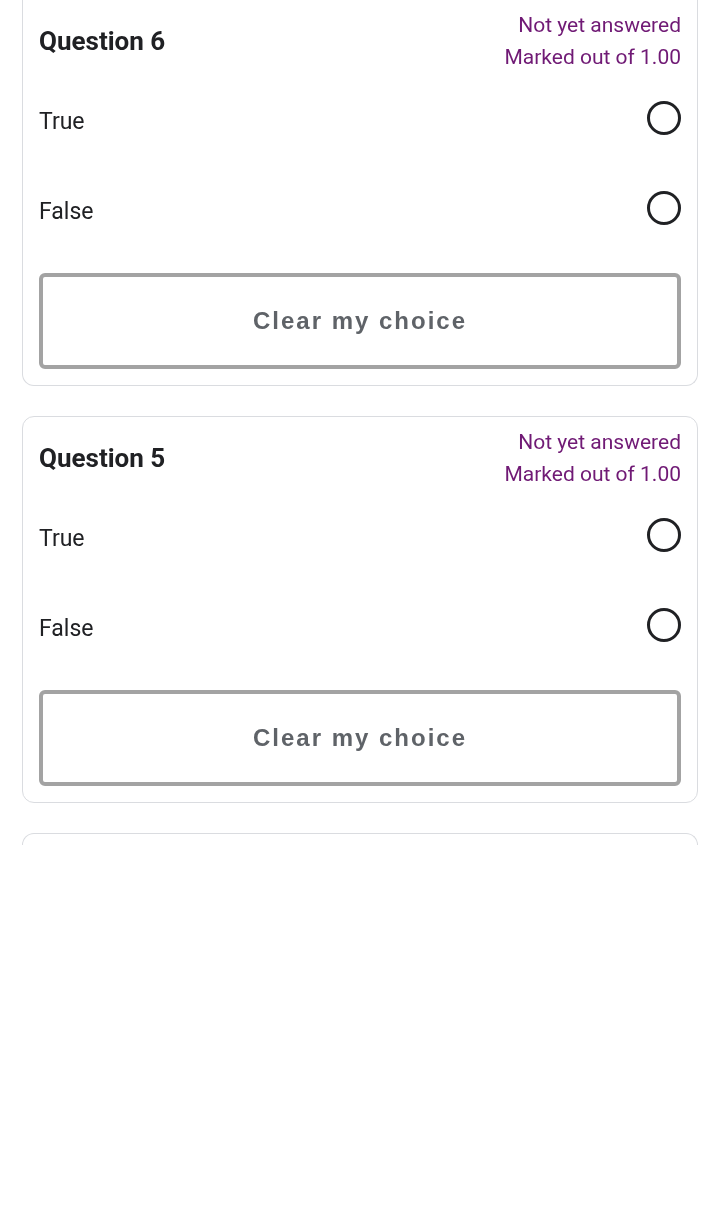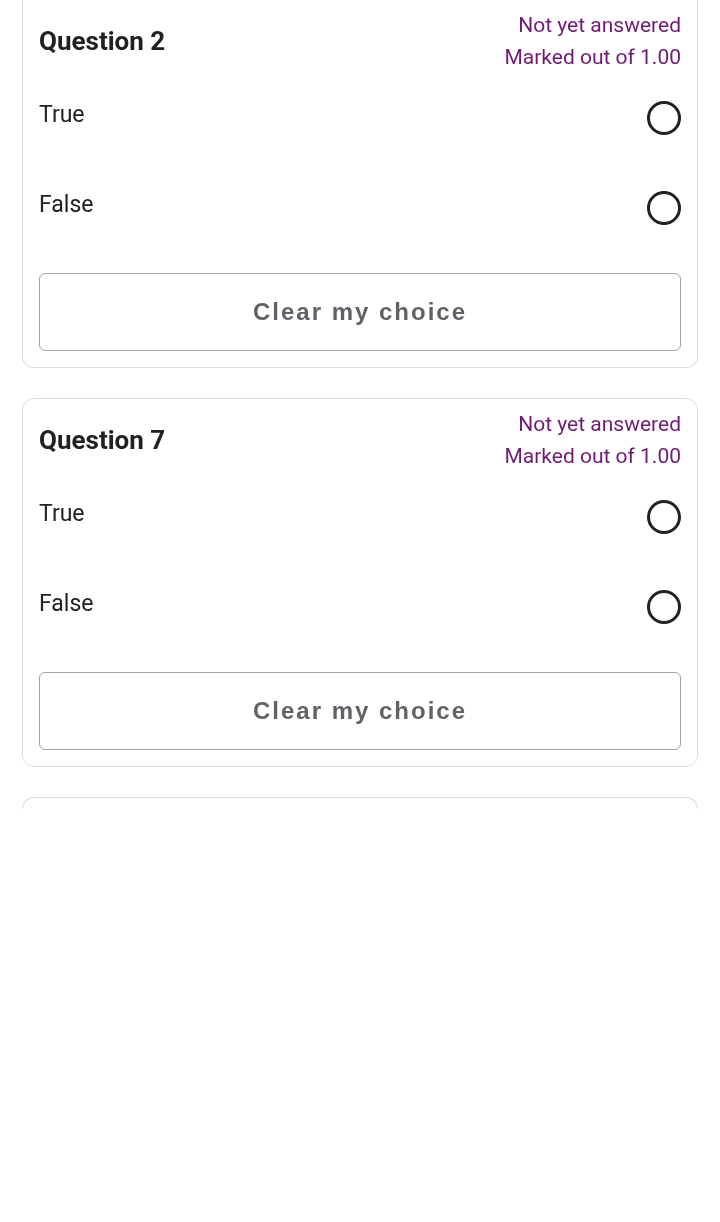--- a/index.html
+++ b/index.html
@@ -41,41 +41,41 @@
     .question-text {
       font-size: 23px;
       color: #202124;
       line-height: 1.6;
       margin-top: 32px;
       margin-bottom: 36px;
     }
     .option-row {
       display: flex;
       justify-content: space-between;
-      align-items: flex-start;
+      align-items: flex-end;
       padding: 28px 0;
       cursor: pointer;
     }
     .option-label {
       font-size: 23px;
       color: #202124;
     }
     .radio-circle {
       width: 34px;
       height: 34px;
       border: 3px solid #202124;
       border-radius: 50%;
       flex-shrink: 0;
     }
     .clear-button {
       width: 100%;
-      border: 1px solid #a3a3a3;
+      border: 4px solid #a3a3a3;
       border-radius: 6px;
       background: #ffffff;
-      padding: 24px 0;
+      padding: 30px 0;
       font-size: 24px;
       font-weight: 600;
       color: #5f6368;
       letter-spacing: 2px;
       cursor: pointer;
       margin-top: 20px;
     }
     .partial-card-top {
       border-top: none;
       border-top-left-radius: 0;
@@ -89,40 +89,40 @@
       margin: 0 22px;
       height: 12px;
       background: #ffffff;
     }
   </style>
 </head>
 <body>
 
 <div class="question-card partial-card-top">
   <div class="question-header">
-    <div class="question-title">Question 2</div>
+    <div class="question-title">Question 6</div>
     <div class="question-meta">
       <div>Not yet answered</div>
       <div>Marked out of 1.00</div>
     </div>
   </div>
   <div class="option-row">
     <span class="option-label">True</span>
     <span class="radio-circle"></span>
   </div>
   <div class="option-row">
     <span class="option-label">False</span>
     <span class="radio-circle"></span>
   </div>
   <button class="clear-button">Clear my choice</button>
 </div>
 
 <div class="question-card">
   <div class="question-header">
-    <div class="question-title">Question 7</div>
+    <div class="question-title">Question 5</div>
     <div class="question-meta">
       <div>Not yet answered</div>
       <div>Marked out of 1.00</div>
     </div>
   </div>
   <div class="option-row">
     <span class="option-label">True</span>
     <span class="radio-circle"></span>
   </div>
   <div class="option-row">

